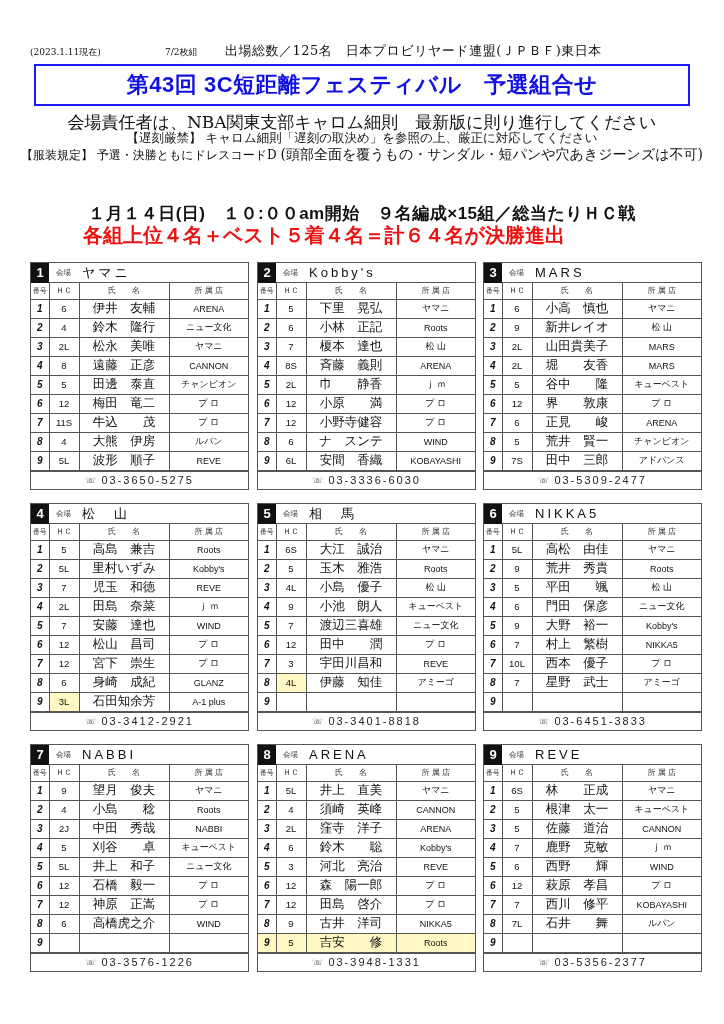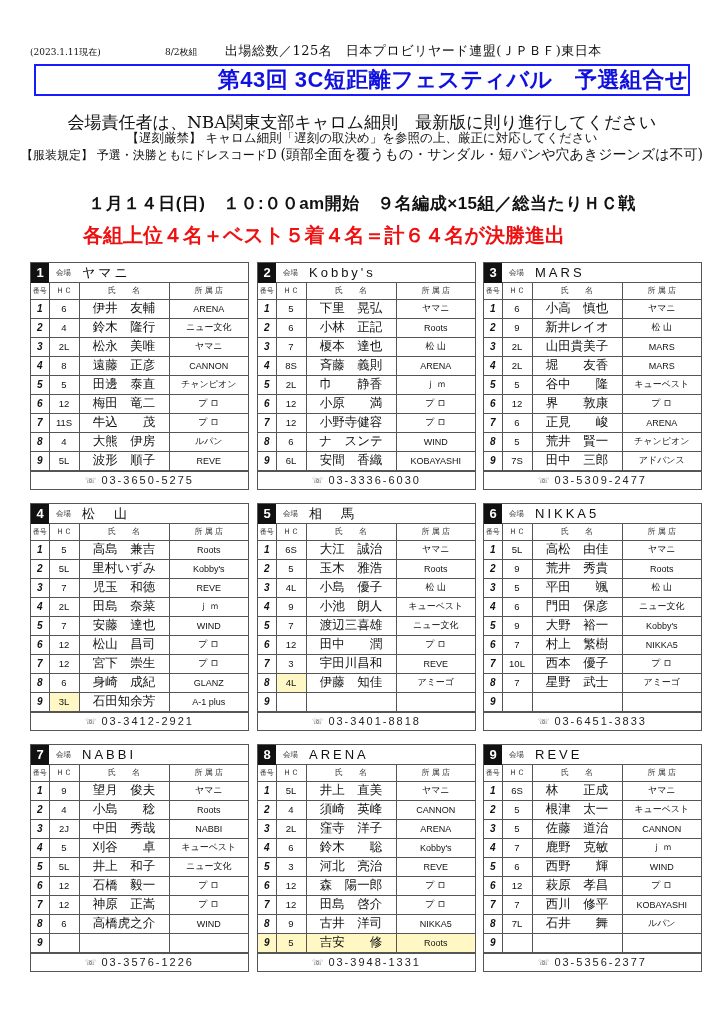--- a/index.html
+++ b/index.html
@@ -8,34 +8,34 @@
 
   .topline {
     position: absolute; top: 42px; left: 30px; width: 680px; height: 18px;
     display: flex; align-items: baseline; font-family: "DejaVu Serif", serif;
   }
   .topline .asof { font-size: 9px; width: 135px; }
   .topline .sheet { font-size: 9px; width: 60px; }
   .topline .headline { font-size: 13px; letter-spacing: 0.5px; white-space: nowrap; }
 
   .titlebox {
-    position: absolute; top: 64px; left: 34px; width: 656px; height: 32px;
-    border: 2px solid #1a1aff; display: flex; align-items: center; justify-content: flex-end;
+    position: absolute; top: 64px; left: 34px; width: 656px; height: 42px;
+    border: 2px solid #1a1aff; display: flex; align-items: center; justify-content: center;
   }
   .titlebox span { color: #1010e0; font-weight: bold; font-size: 22px; letter-spacing: 0.5px; white-space: nowrap; font-family: "Liberation Sans", sans-serif; }
 
   .notes { position: absolute; top: 114px; left: 0; width: 724px; text-align: center; font-family: "DejaVu Serif", serif; }
   .notes div { white-space: nowrap; line-height: 16px; }
   .notes .n1 { font-size: 17px; }
   .notes .n2 { font-size: 12.5px; }
   .notes .n3 { font-size: 11px; }
   .notes .n4 { font-size: 12px; }
   .notes .n4 small { font-size: 14px; }
 
-  .schedule { position: absolute; top: 192px; left: 0; width: 724px; text-align: center; font-size: 17px; font-weight: bold; color: #111; white-space: nowrap; font-family: "Liberation Sans", sans-serif; letter-spacing: 0.5px; }
+  .schedule { position: absolute; top: 202px; left: 0; width: 724px; text-align: center; font-size: 17px; font-weight: bold; color: #111; white-space: nowrap; font-family: "Liberation Sans", sans-serif; letter-spacing: 0.5px; }
   .advance { position: absolute; top: 222px; left: 0; width: 648px; text-align: center; font-size: 20px; font-weight: bold; color: #ee1111; white-space: nowrap; font-family: "Liberation Sans", sans-serif; }
 
   .group {
     position: absolute; width: 219px; border: 1px solid #555;
     font-family: "Liberation Sans", sans-serif;
   }
   .g-head { display: flex; height: 20px; border-bottom: 1px solid #555; align-items: center; }
   .g-num { width: 18px; height: 20px; background: #111; color: #fff; font-weight: bold; font-size: 13px; display: flex; align-items: center; justify-content: center; }
   .g-venue-label { font-size: 7.5px; margin-left: 7px; width: 22px; color: #333; }
   .g-venue { font-size: 13px; letter-spacing: 3px; margin-left: 4px; color: #111; }
@@ -53,21 +53,21 @@
   .c-shop { font-size: 9px; }
   .hl { background: #fff8c4; }
   .g-foot { height: 18px; border-top: 1px solid #555; display: flex; align-items: center; justify-content: center; font-size: 11px; letter-spacing: 2px; color: #222; }
   .g-foot .tel { font-size: 9px; margin-right: 3px; color: #555; }
 </style>
 </head>
 <body>
 
 <div class="topline">
   <span class="asof">(2023.1.11現在)</span>
-  <span class="sheet">8/2枚組</span>
+  <span class="sheet">7/2枚組</span>
   <span class="headline">出場総数／125名　日本プロビリヤード連盟(ＪＰＢＦ)東日本</span>
 </div>
 
 <div class="titlebox">
   <span>第43回 3C短距離フェスティバル　予選組合せ</span>
 </div>
 
 <div class="notes">
   <div class="n1">会場責任者は、NBA関東支部キャロム細則　最新版に則り進行してください</div>
   <div class="n2">【遅刻厳禁】 キャロム細則「遅刻の取決め」を参照の上、厳正に対応してください</div>

